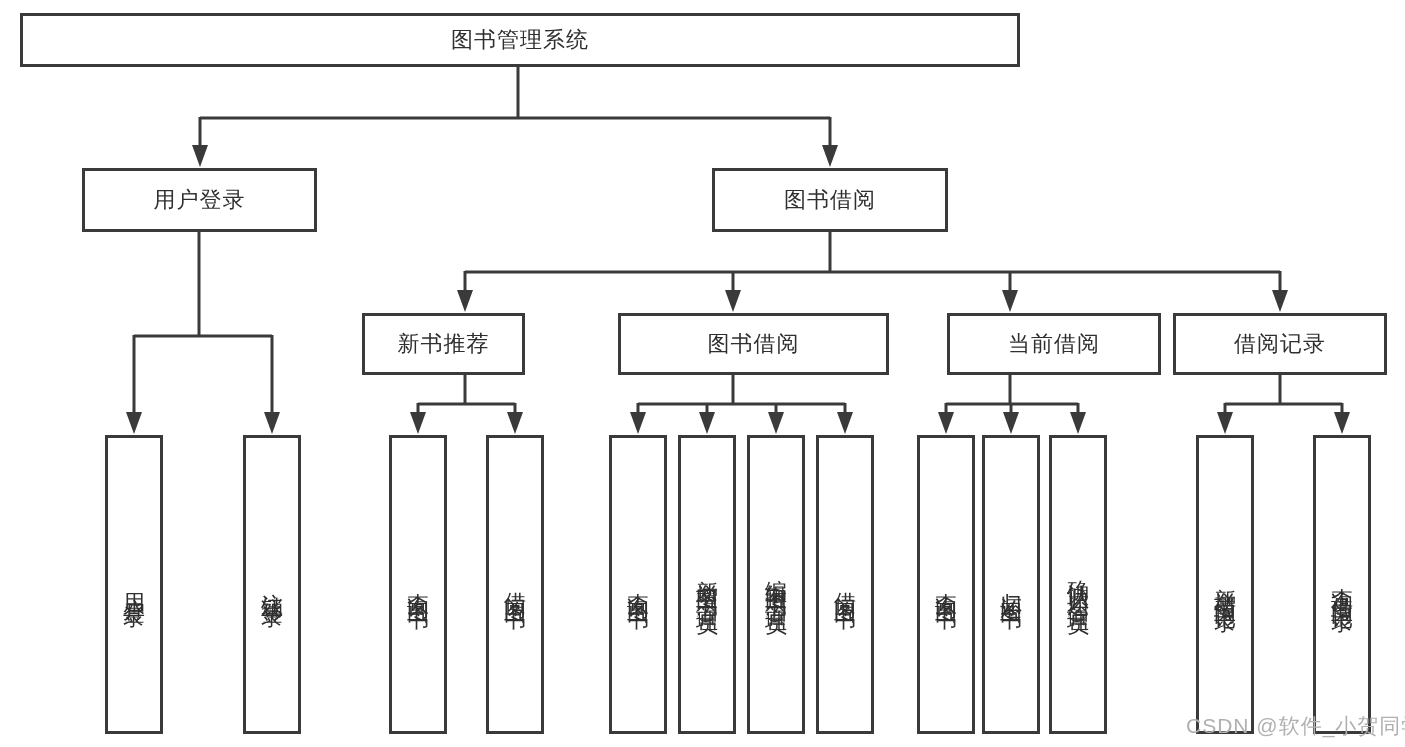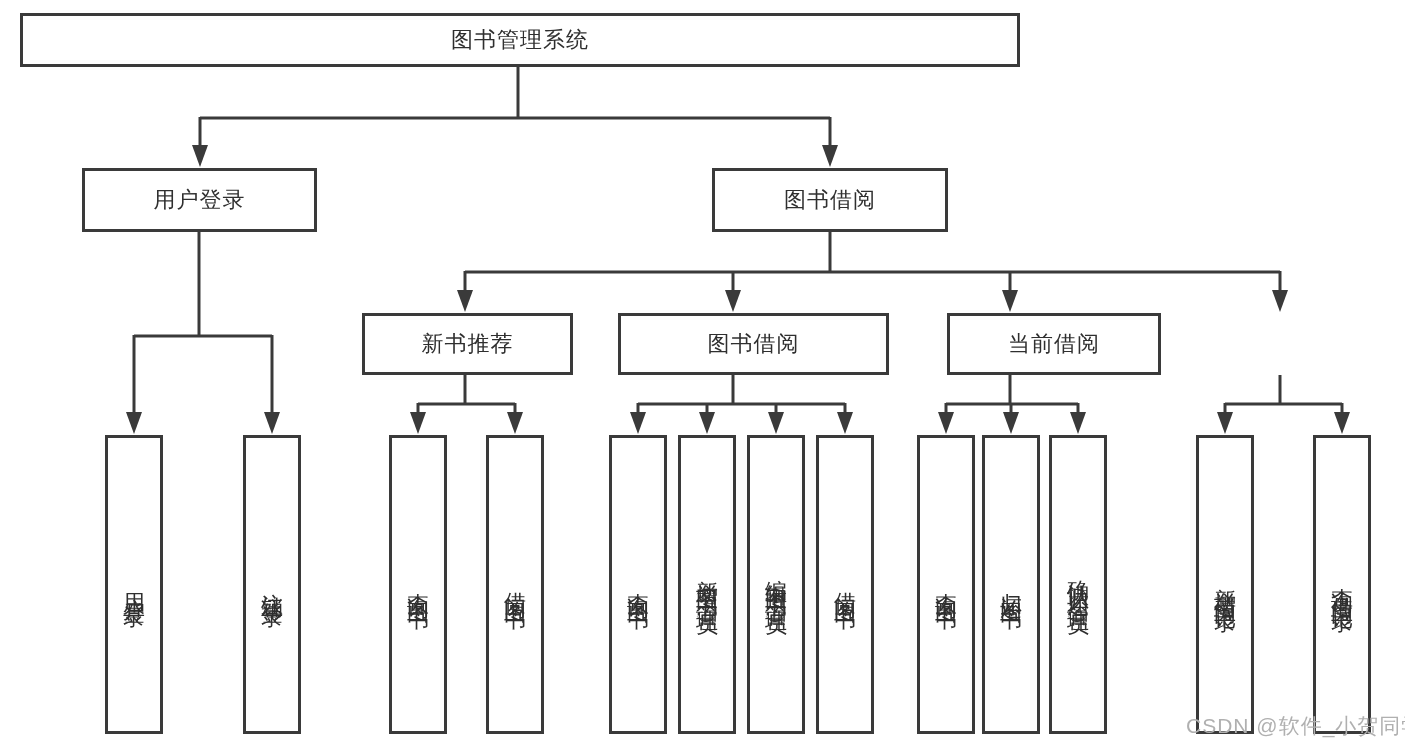--- a/index.html
+++ b/index.html
@@ -10,21 +10,21 @@
   svg.connectors{position:absolute;left:0;top:0;width:1405px;height:747px;pointer-events:none;}
   .hnode{
     position:absolute;box-sizing:border-box;border:3px solid #3a3a3a;background:#ffffff;
     display:flex;align-items:center;justify-content:center;
     font-size:22px;letter-spacing:1px;color:#2f2f2f;
   }
   .node-root{left:20px;top:13px;width:1000px;height:54px;}
   .node-user-login{left:82px;top:168px;width:235px;height:64px;}
   .node-book-mgmt{left:712px;top:168px;width:236px;height:64px;}
   .node-l3{top:313px;height:62px;}
-  .node-new-book-rec{left:362px;width:211px;}
+  .node-new-book-rec{left:362px;width:163px;}
   .node-book-borrow{left:618px;width:271px;}
   .node-current-borrow{left:947px;width:214px;}
   .node-borrow-records{left:1173px;width:214px;}
   .leaf{
     position:absolute;top:435px;height:299px;width:58px;box-sizing:border-box;
     border:3px solid #3a3a3a;background:#ffffff;
     display:flex;align-items:center;justify-content:center;
   }
   .vtext{
     writing-mode:vertical-rl;text-orientation:mixed;
@@ -131,20 +131,21 @@
   </svg>
 
   <div class="hnode node-root">图书管理系统</div>
 
   <div class="hnode node-user-login">用户登录</div>
   <div class="hnode node-book-mgmt">图书借阅</div>
 
   <div class="hnode node-l3 node-new-book-rec">新书推荐</div>
   <div class="hnode node-l3 node-book-borrow">图书借阅</div>
   <div class="hnode node-l3 node-current-borrow">当前借阅</div>
+  <div class="hnode node-l3 node-borrow-records">借阅记录</div>
 
   <div class="leaf" style="left:105px">
     <span class="vtext">用户登录</span>
   </div>
   <div class="leaf" style="left:243px">
     <span class="vtext">注销登录</span>
   </div>
 
   <div class="leaf" style="left:389px">
     <span class="vtext">查询图书</span>

